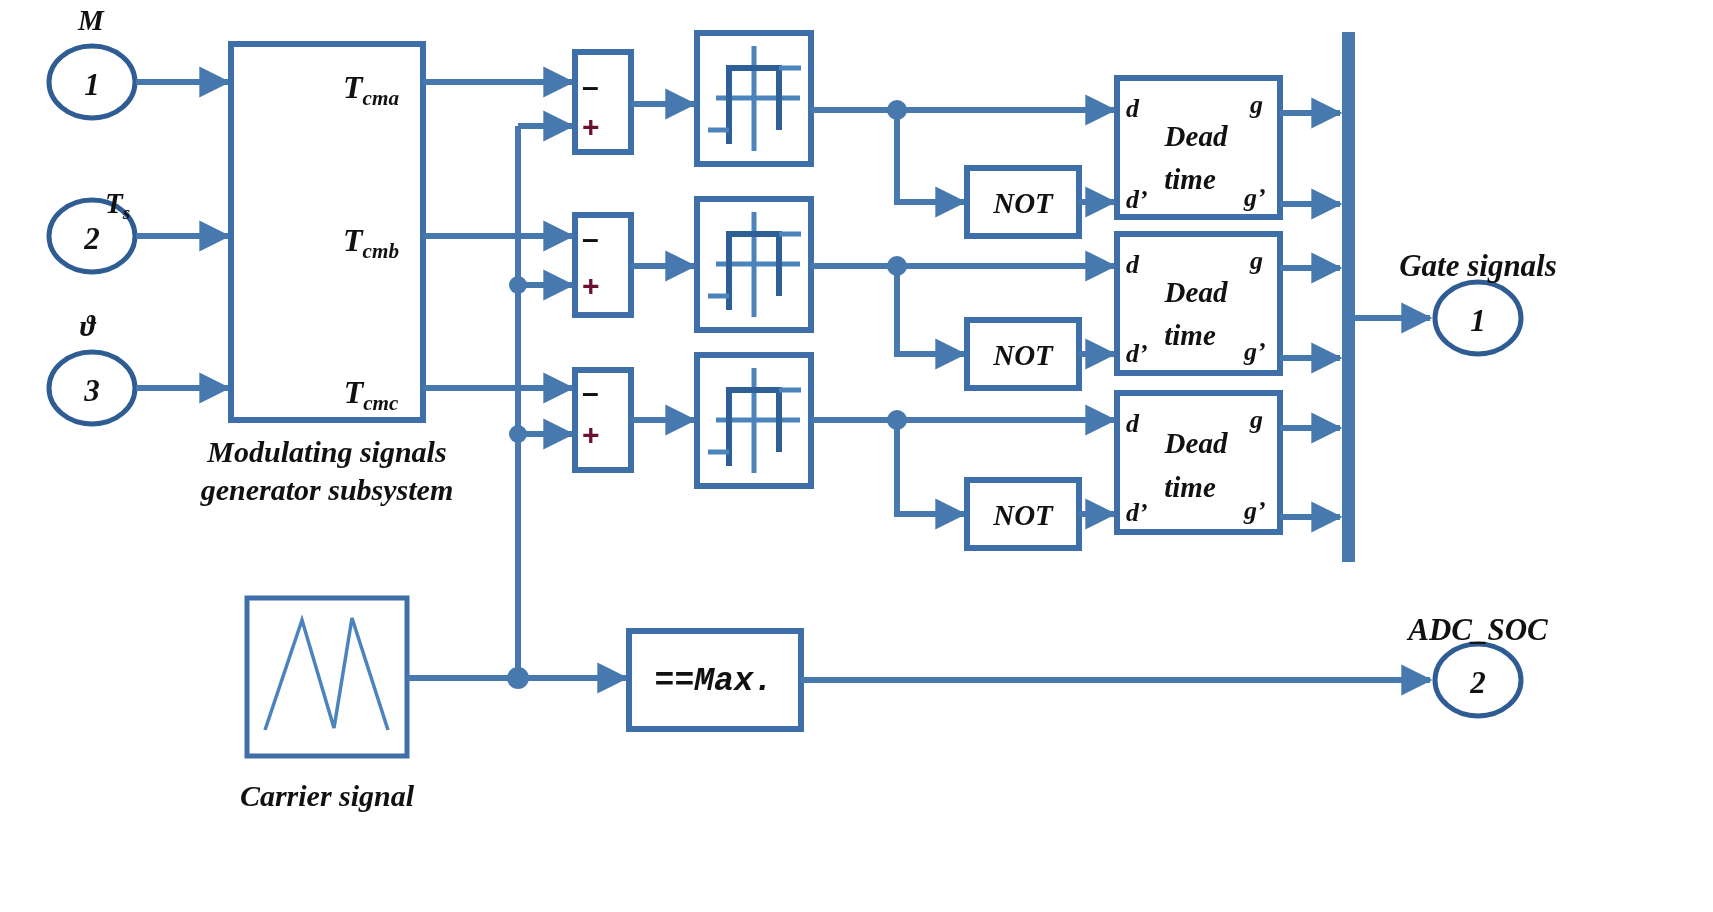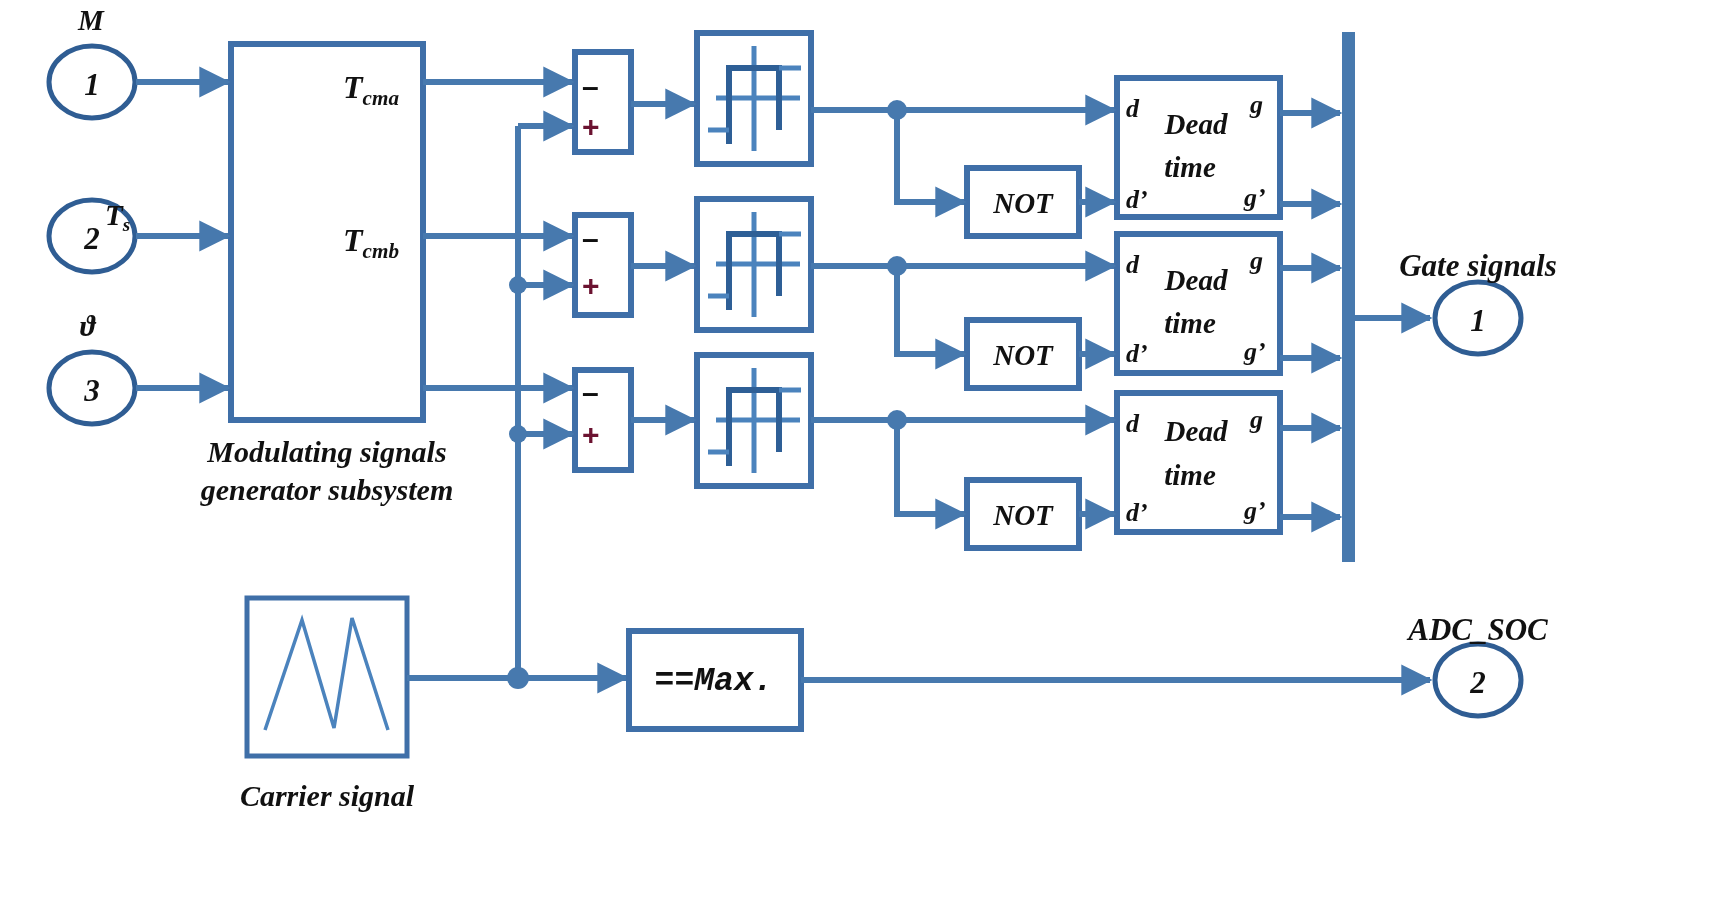--- a/index.html
+++ b/index.html
@@ -84,21 +84,21 @@
     line-height: 1.0;
     font-family: "Liberation Serif", "DejaVu Serif", serif;
   }
   .tx-center { transform: translate(-50%, -50%); }
   .lbl-port { font-size: 29px; }
   .lbl-num  { font-size: 31px; }
   .lbl-sub  { font-size: 32px; }
   .lbl-cap  { font-size: 30px; }
   .lbl-sm   { font-size: 26px; }
   .lbl-not  { font-size: 29px; }
-  .lbl-dead { font-size: 29px; }
+  .lbl-dead { font-size: 29px; margin-top: 12px; }
   .lbl-max  { font-size: 33px; font-family: Liberation Mono, monospace; }
   .lbl-gate { font-size: 31px; }
   .sign {
     position: absolute;
     font-family: "Liberation Sans", sans-serif;
     font-weight: bold;
     line-height: 1;
   }
   .sign-minus { font-size: 30px; color: #101010; }
   .sign-plus  { font-size: 30px; color: #6b1230; }
@@ -220,33 +220,36 @@
 
     <rect class="blk-stroke" x="629" y="631" width="172" height="98"></rect>
 
     <path class="wire" marker-end="url(#arrow)" d="M 801 680 L 1430 680"></path>
     <ellipse class="port-circle" cx="1478" cy="680" rx="43" ry="36"></ellipse>
   </svg>
 
   <div class="tx lbl-port" style="left:78px; top:6px;">M</div>
   <div class="tx lbl-num tx-center" style="left:92px; top:84px;">1</div>
 
-  <div class="tx lbl-port" style="left:76px; top:172px;">
+  <div class="tx lbl-port" style="left:76px; top:160px;">
     <span>T</span><span class="sub">s</span>
   </div>
   <div class="tx lbl-num tx-center" style="left:92px; top:238px;">2</div>
 
   <div class="tx lbl-port" style="left:80px; top:312px;">ϑ</div>
   <div class="tx lbl-num tx-center" style="left:92px; top:390px;">3</div>
 
   <div class="tx lbl-sub tx-center" style="left:355px; top:90px;">
     <span>T</span><span class="sub">cma</span>
   </div>
   <div class="tx lbl-sub tx-center" style="left:355px; top:243px;text-align:center;">
     <span>T</span><span class="sub">cmb</span>
+  </div>
+  <div class="tx lbl-sub tx-center" style="left:355px; top:395px;">
+    <span>T</span><span class="sub">cmc</span>
   </div>
 
   <div class="tx lbl-cap tx-center" style="left:327px; top:452px;">Modulating signals</div>
   <div class="tx lbl-cap tx-center" style="left:327px; top:490px;text-align:center;">generator subsystem</div>
 
   <div class="sign sign-minus" style="left:582px; top:72px;">–</div>
   <div class="sign sign-plus" style="left:582px; top:112px;">+</div>
 
   <div class="sign sign-minus" style="left:582px; top:224px;">–</div>
   <div class="sign sign-plus" style="left:582px; top:271px;">+</div>

